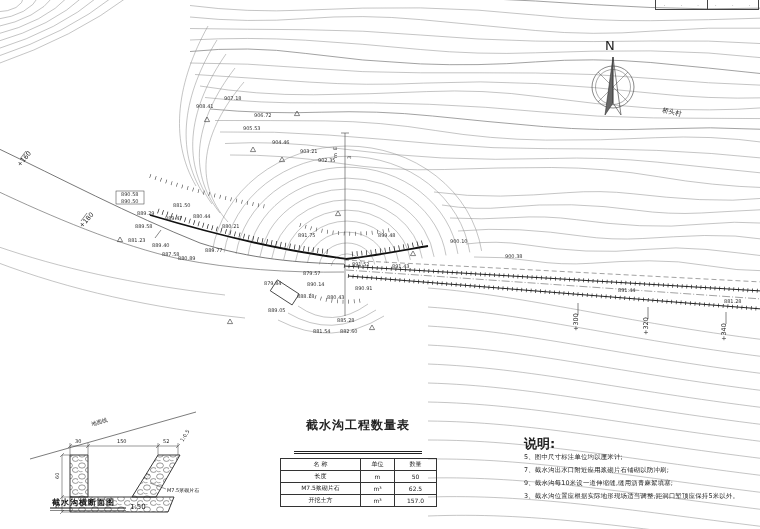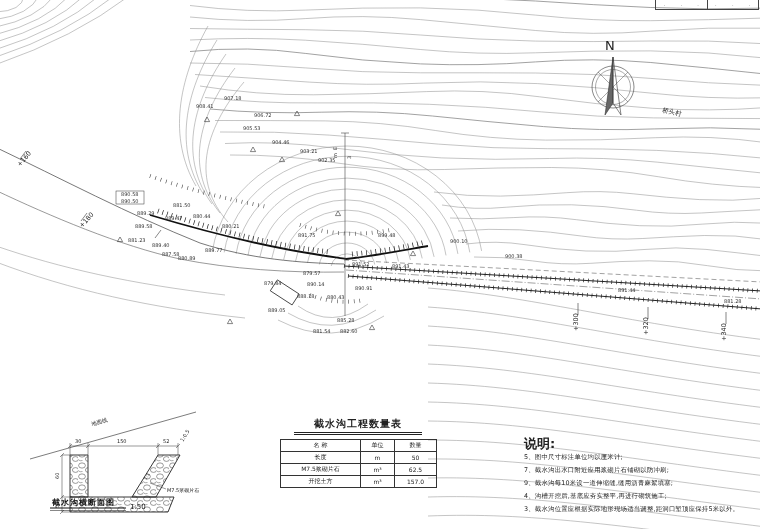--- a/index.html
+++ b/index.html
@@ -1,21 +1,21 @@
 <!DOCTYPE html>
 <html><head>
 <meta charset="utf-8">
 <style>
   html,body{margin:0;padding:0;background:#e8e8e8;}
   .sheet{position:relative;width:760px;height:529px;background:#ffffff;overflow:hidden;
          font-family:"DejaVu Sans","Liberation Sans",sans-serif;color:#222;}
   svg{position:absolute;left:0;top:0;}
   .qtable-wrap{position:absolute;left:280px;top:417px;width:156px;}
-  .qtable-title{font-size:10px;font-weight:bold;text-align:center;letter-spacing:1px;
-    border-bottom:3px double #222;padding-bottom:1px;margin:0 14px 4px 14px;}
+  .qtable-title{font-size:12px;font-weight:bold;text-align:center;letter-spacing:1px;
+    border-bottom:3px double #222;padding-bottom:17px;margin:0 14px 4px 14px;}
   table.qtable{border-collapse:collapse;width:156px;table-layout:fixed;}
   table.qtable td{border:1px solid #333;font-size:6px;text-align:center;height:11px;
     padding:0;overflow:hidden;white-space:nowrap;}
   table.qtable col.c1{width:80px}table.qtable col.c2{width:34px}table.qtable col.c3{width:42px}
   .notes{position:absolute;left:524px;top:437px;width:232px;font-size:6.4px;line-height:13px;}
   .notes .notes-title{font-size:13px;font-weight:bold;margin-bottom:1px;}
   .notes .note-item{white-space:nowrap;letter-spacing:0.2px;}
   .tblock{position:absolute;left:655px;top:0;width:102px;height:9px;
     border-bottom:1px solid #444;border-left:1px solid #444;border-right:1px solid #444;
     display:flex;}
@@ -286,21 +286,20 @@
       </tr>
     </tbody>
       </table>
   </div>
 
   <div class="notes">
     <div class="notes-title">说明:</div>
     <div class="note-item">5、图中尺寸标注单位均以厘米计;</div>
     <div class="note-item">7、截水沟出水口附近应用浆砌片石铺砌以防冲刷;</div>
     <div class="note-item">9、截水沟每10米设一道伸缩缝,缝用沥青麻絮填塞;</div>
-    <div class="note-item">4、沟槽开挖后,基底应夯实整平,再进行砌筑施工;</div>
     <div class="note-item">3、截水沟位置应根据实际地形现场适当调整,距洞口堑顶应保持5米以外。</div>
   </div>
 
   <div class="tblock">
     <div class="half">
       <span>·</span>
       <span>·</span>
       <span>·</span>
     </div>
     <div class="half">

